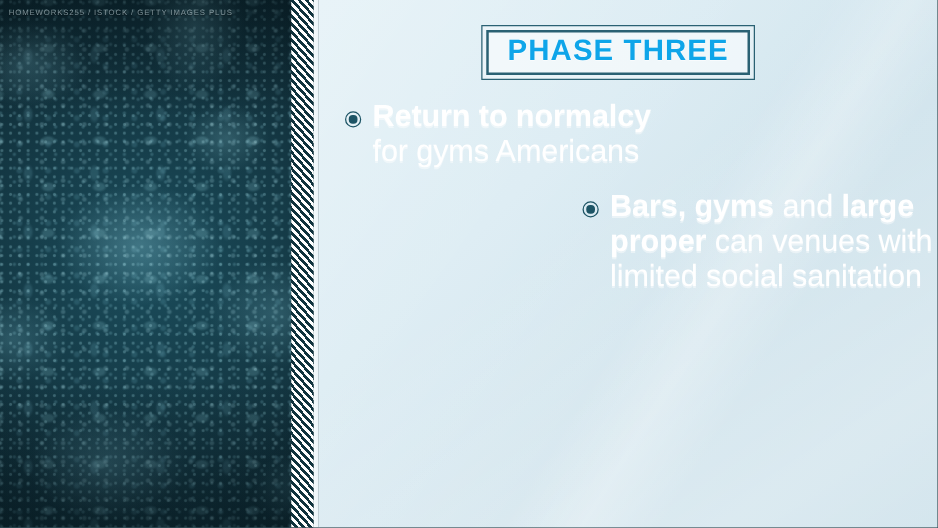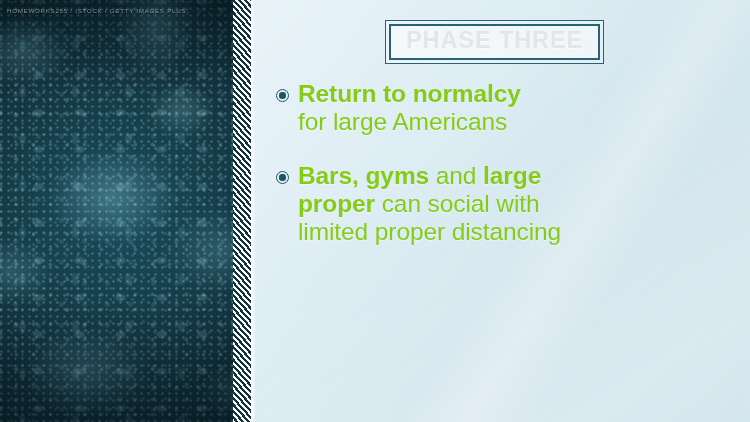--- a/index.html
+++ b/index.html
@@ -119,49 +119,49 @@
     background:rgba(255,255,255,.30);
   }
   .title-inner {
     border:2.6px solid #2a6173;
     padding:3px 15px 5px 15px;
     background:rgba(247,252,254,.55);
   }
   .title-text {
     font-size:23.5px; font-weight:bold;
     letter-spacing:.9px;
-    color:#e5e5e5;
+    color:#0ea5e9;
     line-height:1;
     white-space:nowrap;
     text-shadow:0 1px 0 rgba(255,255,255,.55);
   }
 
   
   .bullets { position:absolute; left:276px; top:80px; width:470px; }
   .bullet-row { display:flex; align-items:flex-start; }
-  .bullet-row + .bullet-row { margin-top:26px; }
+  .bullet-row + .bullet-row { margin-top:16px;justify-content:flex-end; }
   .marker {
     flex:0 0 auto;
     width:13px; height:13px;
     margin-top:9px; margin-right:9px;
     border-radius:50%;
     border:1.6px solid #1d5465;
     position:relative;
     background:transparent;
   }
   .marker::after {
     content:""; position:absolute;
     left:50%; top:50%;
     width:6.4px; height:6.4px;
     margin-left:-3.2px; margin-top:-3.2px;
     border-radius:50%;
     background:#1d5465;
   }
   .btext {
-    color:#84cc16;
+    color:#ffffff;
     font-size:24.5px;
     line-height:28px;
     letter-spacing:-.1px;
     text-shadow:0 1px 0 rgba(255,255,255,.45);
   }
   .btext b { font-weight:bold; }
   .btext span.reg { font-weight:normal; }
 </style>
 </head>
 <body>
@@ -190,26 +190,26 @@
     <div class="title-inner">
       <div class="title-text">PHASE THREE</div>
     </div>
   </div>
 
   <div class="bullets">
       <div class="bullet-row">
         <span class="marker"></span>
         <div class="btext">
           <div><b>Return to normalcy</b></div>
-          <div><span class="reg">for large Americans</span></div>
+          <div><span class="reg">for gyms Americans</span></div>
         </div>
       </div>
       <div class="bullet-row">
         <span class="marker"></span>
         <div class="btext">
           <div><b>Bars, gyms</b><span class="reg"> and </span><b>large</b></div>
-          <div><b>proper</b><span class="reg"> can social with</span></div>
-          <div><span class="reg">limited proper distancing</span></div>
+          <div><b>proper</b><span class="reg"> can venues with</span></div>
+          <div><span class="reg">limited social sanitation</span></div>
         </div>
       </div>
     </div>
 
 </div>
 
 </body></html>

